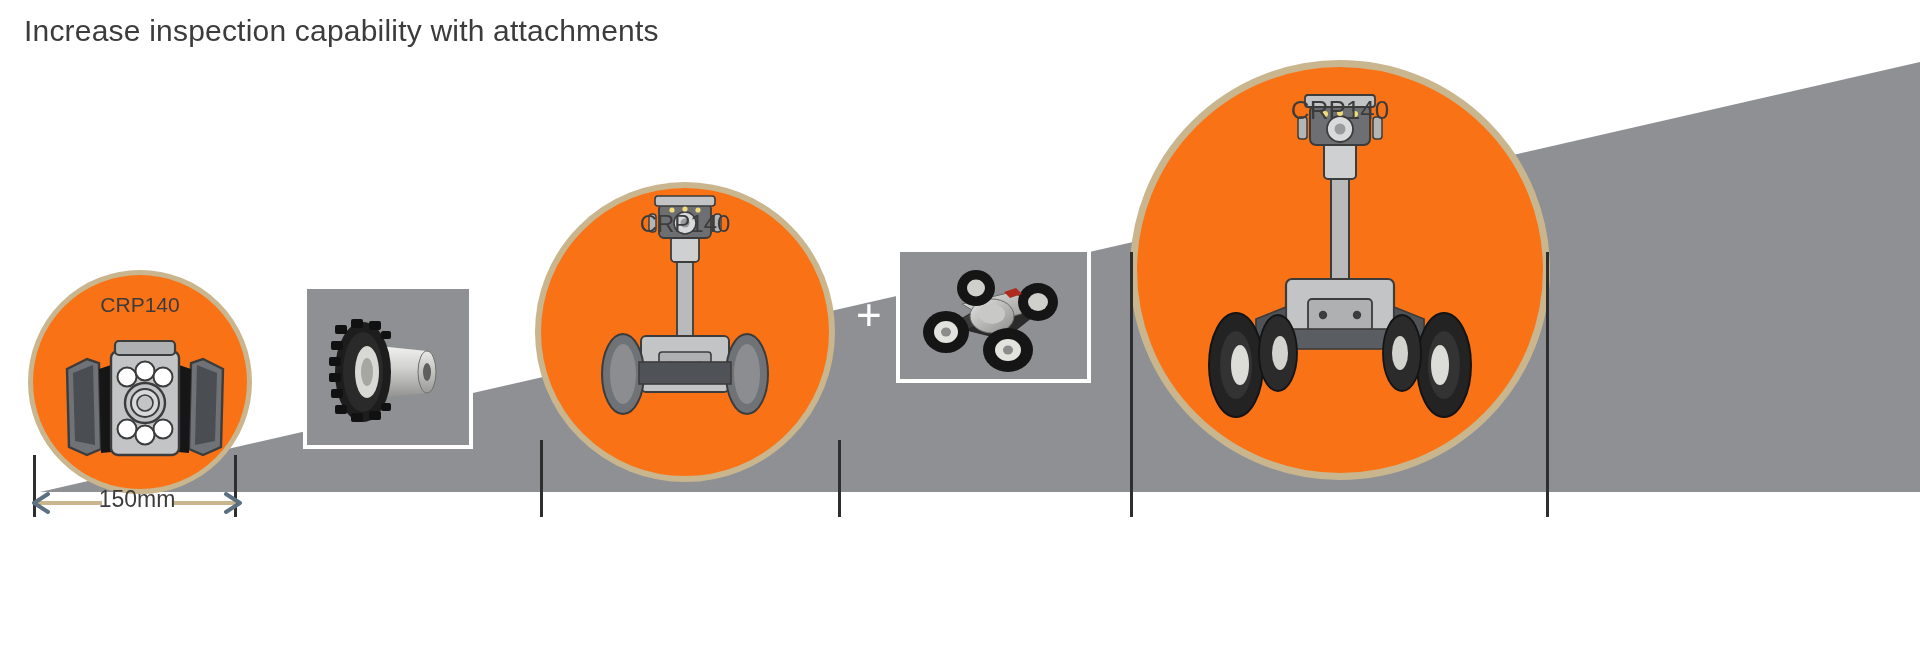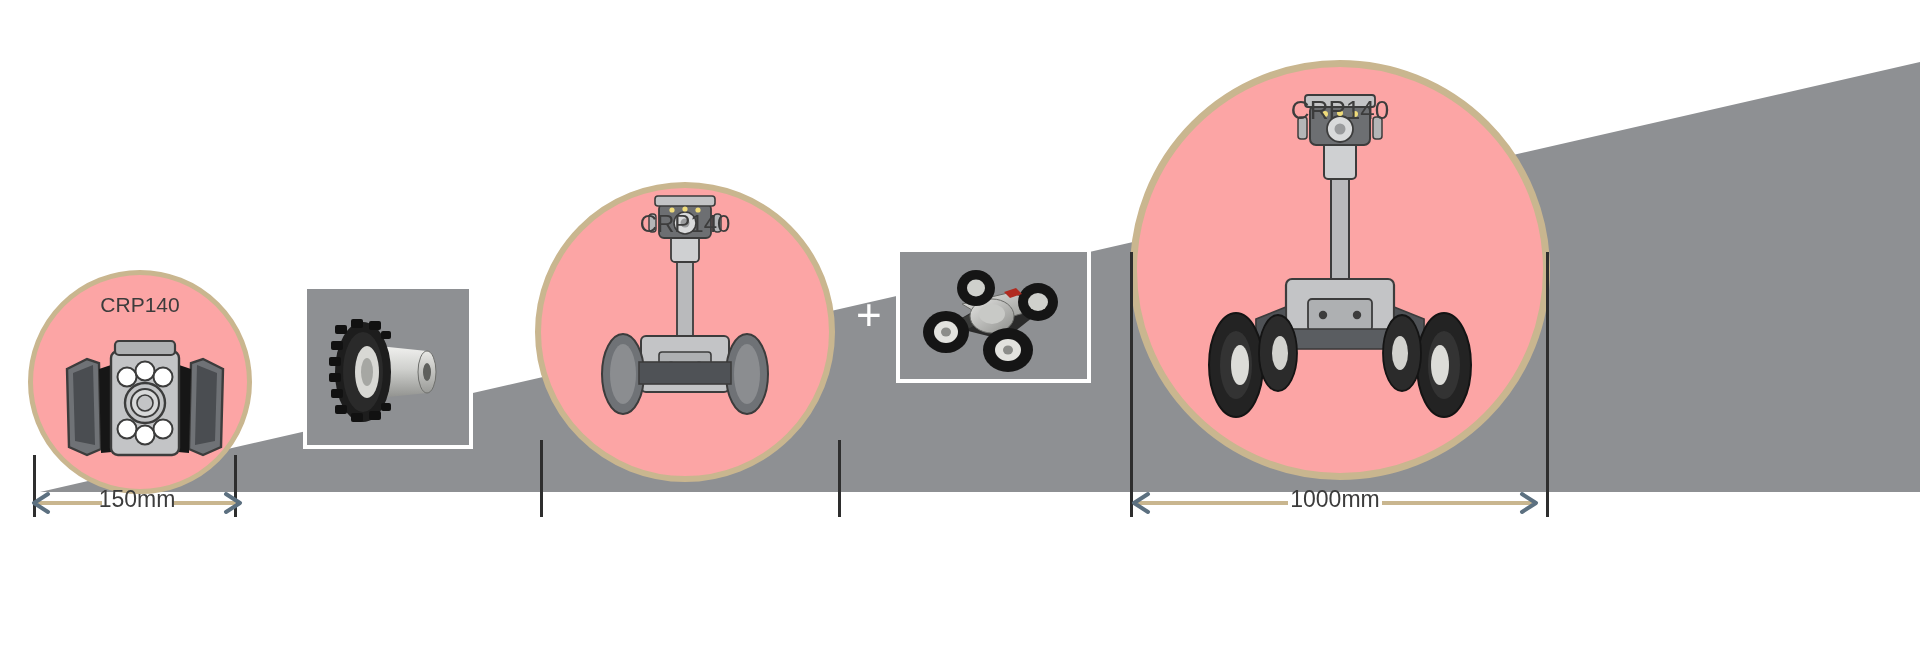--- a/index.html
+++ b/index.html
@@ -18,21 +18,21 @@
     font-size:30px;color:#3c3c3c;
     letter-spacing:.2px;white-space:nowrap;
   }
 
   
   .wedge{position:absolute;left:0;top:0;width:1920px;height:654px;}
 
   
   .circ{
     position:absolute;border-radius:50%;
-    background:#fca5a5;
+    background:#f97316;
     box-sizing:border-box;
   }
   .circ .clabel{
     position:absolute;left:0;right:0;
     text-align:center;white-space:nowrap;
     color:#3c3c3c;
   }
   .c1{left:28px;top:270px;width:224px;height:224px;border:5px solid #c9b68f;}
   .c1 .clabel{top:18px;font-size:21px;}
   .c2{left:535px;top:182px;width:300px;height:300px;border:6px solid #c9b68f;}
@@ -79,20 +79,21 @@
 </style>
 </head>
 <body>
 
 <div id="stage">
 
   <svg class="wedge" viewBox="0 0 1920 654" preserveAspectRatio="none">
     <polygon points="40,492 1920,62 1920,492" fill="#8e9093"></polygon>
   </svg>
 
+  <div class="title">Increase inspection capability with attachments</div>
 
   <div class="circ c1">
     <div class="clabel">CRP140</div>
     <svg viewBox="0 0 224 224" width="224" height="224">
       <g transform="translate(112,128) scale(1.00)">
 
         <path d="M-78,-34 L-58,-44 L-46,-40 L-44,46 L-58,52 L-76,44 Z" fill="#6f7276" stroke="#3c3c3c" stroke-width="2.4"></path>
         <path d="M78,-34 L58,-44 L46,-40 L44,46 L58,52 L76,44 Z" fill="#6f7276" stroke="#3c3c3c" stroke-width="2.4"></path>
         <path d="M-72,-30 L-52,-38 L-50,42 L-70,38 Z" fill="#4a4d51"></path>
         <path d="M72,-30 L52,-38 L50,42 L70,38 Z" fill="#4a4d51"></path>
@@ -291,23 +292,14 @@
       <polyline points="204,4 218,13 204,22" fill="none" stroke="#5c7080" stroke-width="4" stroke-linecap="round" stroke-linejoin="round"></polyline>
     </svg>
     <div class="dlabel">150mm</div>
   </div>
 
   <div class="tick" style="left:540px;top:440px;height:77px;"></div>
   <div class="tick" style="left:838px;top:440px;height:77px;"></div>
 
   <div class="tick" style="left:1130px;top:252px;height:265px;"></div>
   <div class="tick" style="left:1546px;top:252px;height:265px;"></div>
-  <div class="dim d3">
-    <svg width="430" height="26" viewBox="0 0 430 26">
-      <line x1="18" y1="13" x2="168" y2="13" stroke="#c9b68f" stroke-width="4"></line>
-      <line x1="262" y1="13" x2="412" y2="13" stroke="#c9b68f" stroke-width="4"></line>
-      <polyline points="28,4 14,13 28,22" fill="none" stroke="#5c7080" stroke-width="4" stroke-linecap="round" stroke-linejoin="round"></polyline>
-      <polyline points="402,4 416,13 402,22" fill="none" stroke="#5c7080" stroke-width="4" stroke-linecap="round" stroke-linejoin="round"></polyline>
-    </svg>
-    <div class="dlabel">1000mm</div>
-  </div>
 
 </div>
 
 </body></html>

